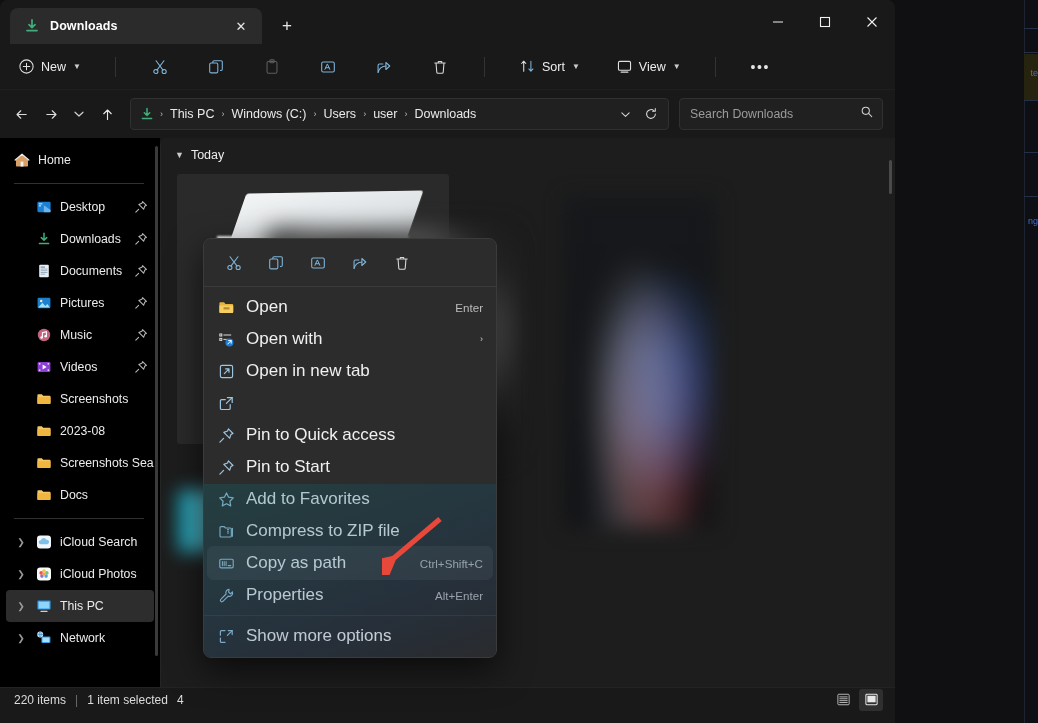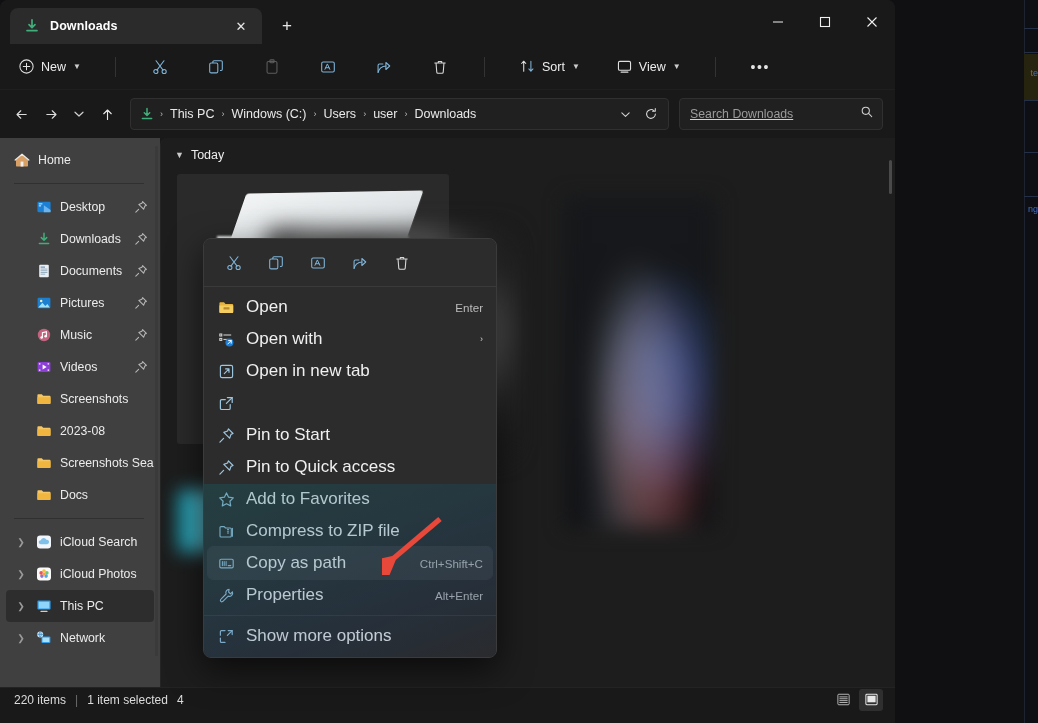--- a/index.html
+++ b/index.html
@@ -147,30 +147,29 @@
     background: #202020;
     border: 1px solid #303030;
     border-radius: 4px;
     display: flex; align-items: center;
     padding: 0 8px 0 10px;
   }
   .searchbox input {
     flex: 1; background: transparent; border: 0; outline: 0;
     color: #d0d0d0; font-size: 12.3px;
     font-family: "Liberation Sans", sans-serif;
-    text-decoration: underline;
   }
   .searchbox input::placeholder { color: #9b9b9b; }
 
   
   .body { display: flex; height: 549px; background:#191919;}
 
   
   .sidebar {
-    width: 160px; background: #404040;
+    width: 160px; background: #000000;
     padding-top: 6px;
     position: relative;
     overflow: hidden;
     flex: 0 0 160px;
   }
   .nav-item {
     height: 32px; margin: 0 6px; border-radius: 4px;
     display: flex; align-items: center;
     padding-left: 8px;
     gap: 8px;
@@ -330,21 +329,21 @@
 <div id="root">
 
   <div class="bg-sliver">
     <div class="olive"></div>
     <div class="ln" style="top:28px"></div>
     <div class="ln" style="top:52px"></div>
     <div class="ln" style="top:100px"></div>
     <div class="ln" style="top:152px"></div>
     <div class="ln" style="top:196px"></div>
     <div class="txt" style="top:68px">te</div>
-    <div class="txt" style="top:204px">ng</div>
+    <div class="txt" style="top:216px">ng</div>
   </div>
 
   <div class="window">
 
     <div class="titlebar">
       <div class="tab">
         <span class="tab-icon">
           <svg viewBox="0 0 16 16" width="16" height="16">
             <path d="M8 1.8v7.2M8 9.6 5 6.6M8 9.6l3-3" fill="none" stroke="#3fae7a" stroke-width="1.7" stroke-linecap="round" stroke-linejoin="round"></path>
             <path d="M3 12.6h10" stroke="#3fae7a" stroke-width="1.7" stroke-linecap="round"></path>
@@ -865,31 +864,31 @@
         </span>
       </div>
 
       <div class="ctx-item">
         <span class="ctx-ico">
           <svg viewBox="0 0 17 17" width="17" height="17">
             <path d="M10.4 1.9 15 6.5l-2 .9-1.4 3.8-5.8-5.8 3.8-1.4z" fill="none" stroke="#9dc6e0" stroke-width="1.2" stroke-linejoin="round"></path>
             <path d="M5.6 11.4 1.9 15.1" stroke="#9dc6e0" stroke-width="1.2" stroke-linecap="round"></path>
           </svg>
         </span>
-        <span class="ctx-label">Pin to Start</span>
+        <span class="ctx-label">Pin to Quick access</span>
       </div>
 
       <div class="ctx-item">
         <span class="ctx-ico">
           <svg viewBox="0 0 17 17" width="17" height="17">
             <path d="M10.4 1.9 15 6.5l-2 .9-1.4 3.8-5.8-5.8 3.8-1.4z" fill="none" stroke="#9dc6e0" stroke-width="1.2" stroke-linejoin="round"></path>
             <path d="M5.6 11.4 1.9 15.1" stroke="#9dc6e0" stroke-width="1.2" stroke-linecap="round"></path>
           </svg>
         </span>
-        <span class="ctx-label">Pin to Quick access</span>
+        <span class="ctx-label">Pin to Start</span>
       </div>
 
       <div class="ctx-item">
         <span class="ctx-ico">
           <svg viewBox="0 0 17 17" width="17" height="17">
             <path d="M8.5 1.9 10.6 6.2l4.7.7-3.4 3.3.8 4.7-4.2-2.2-4.2 2.2.8-4.7L1.7 6.9l4.7-.7z" fill="none" stroke="#9dc6e0" stroke-width="1.2" stroke-linejoin="round"></path>
           </svg>
         </span>
         <span class="ctx-label">Add to Favorites</span>
       </div>

